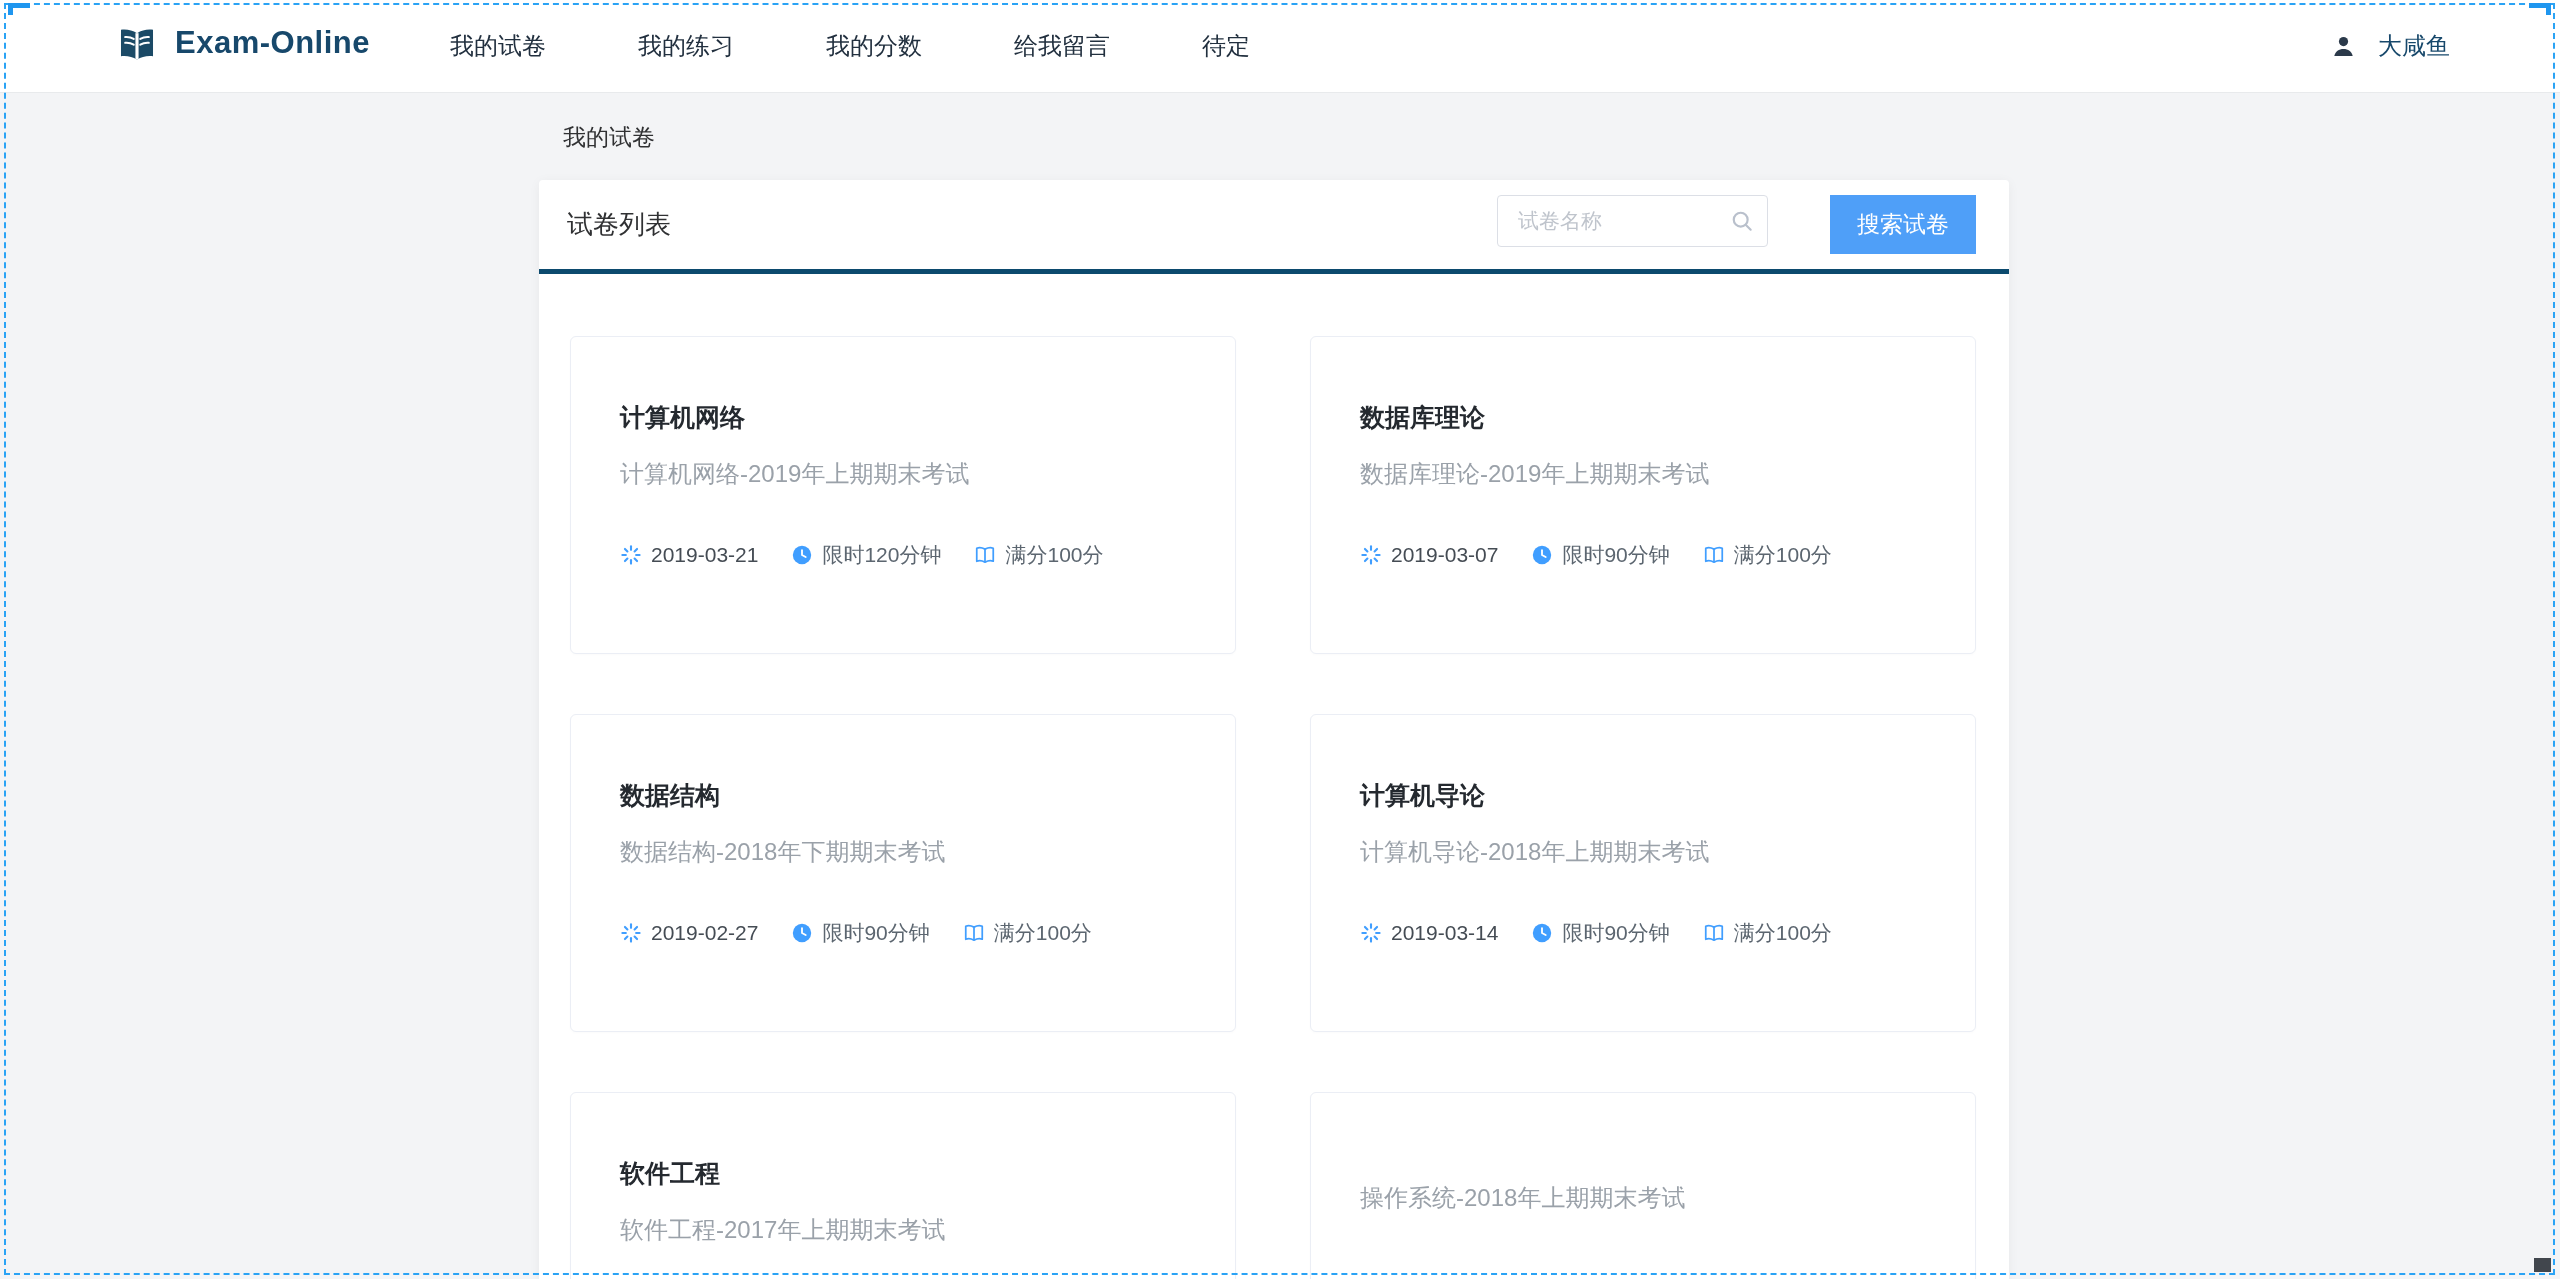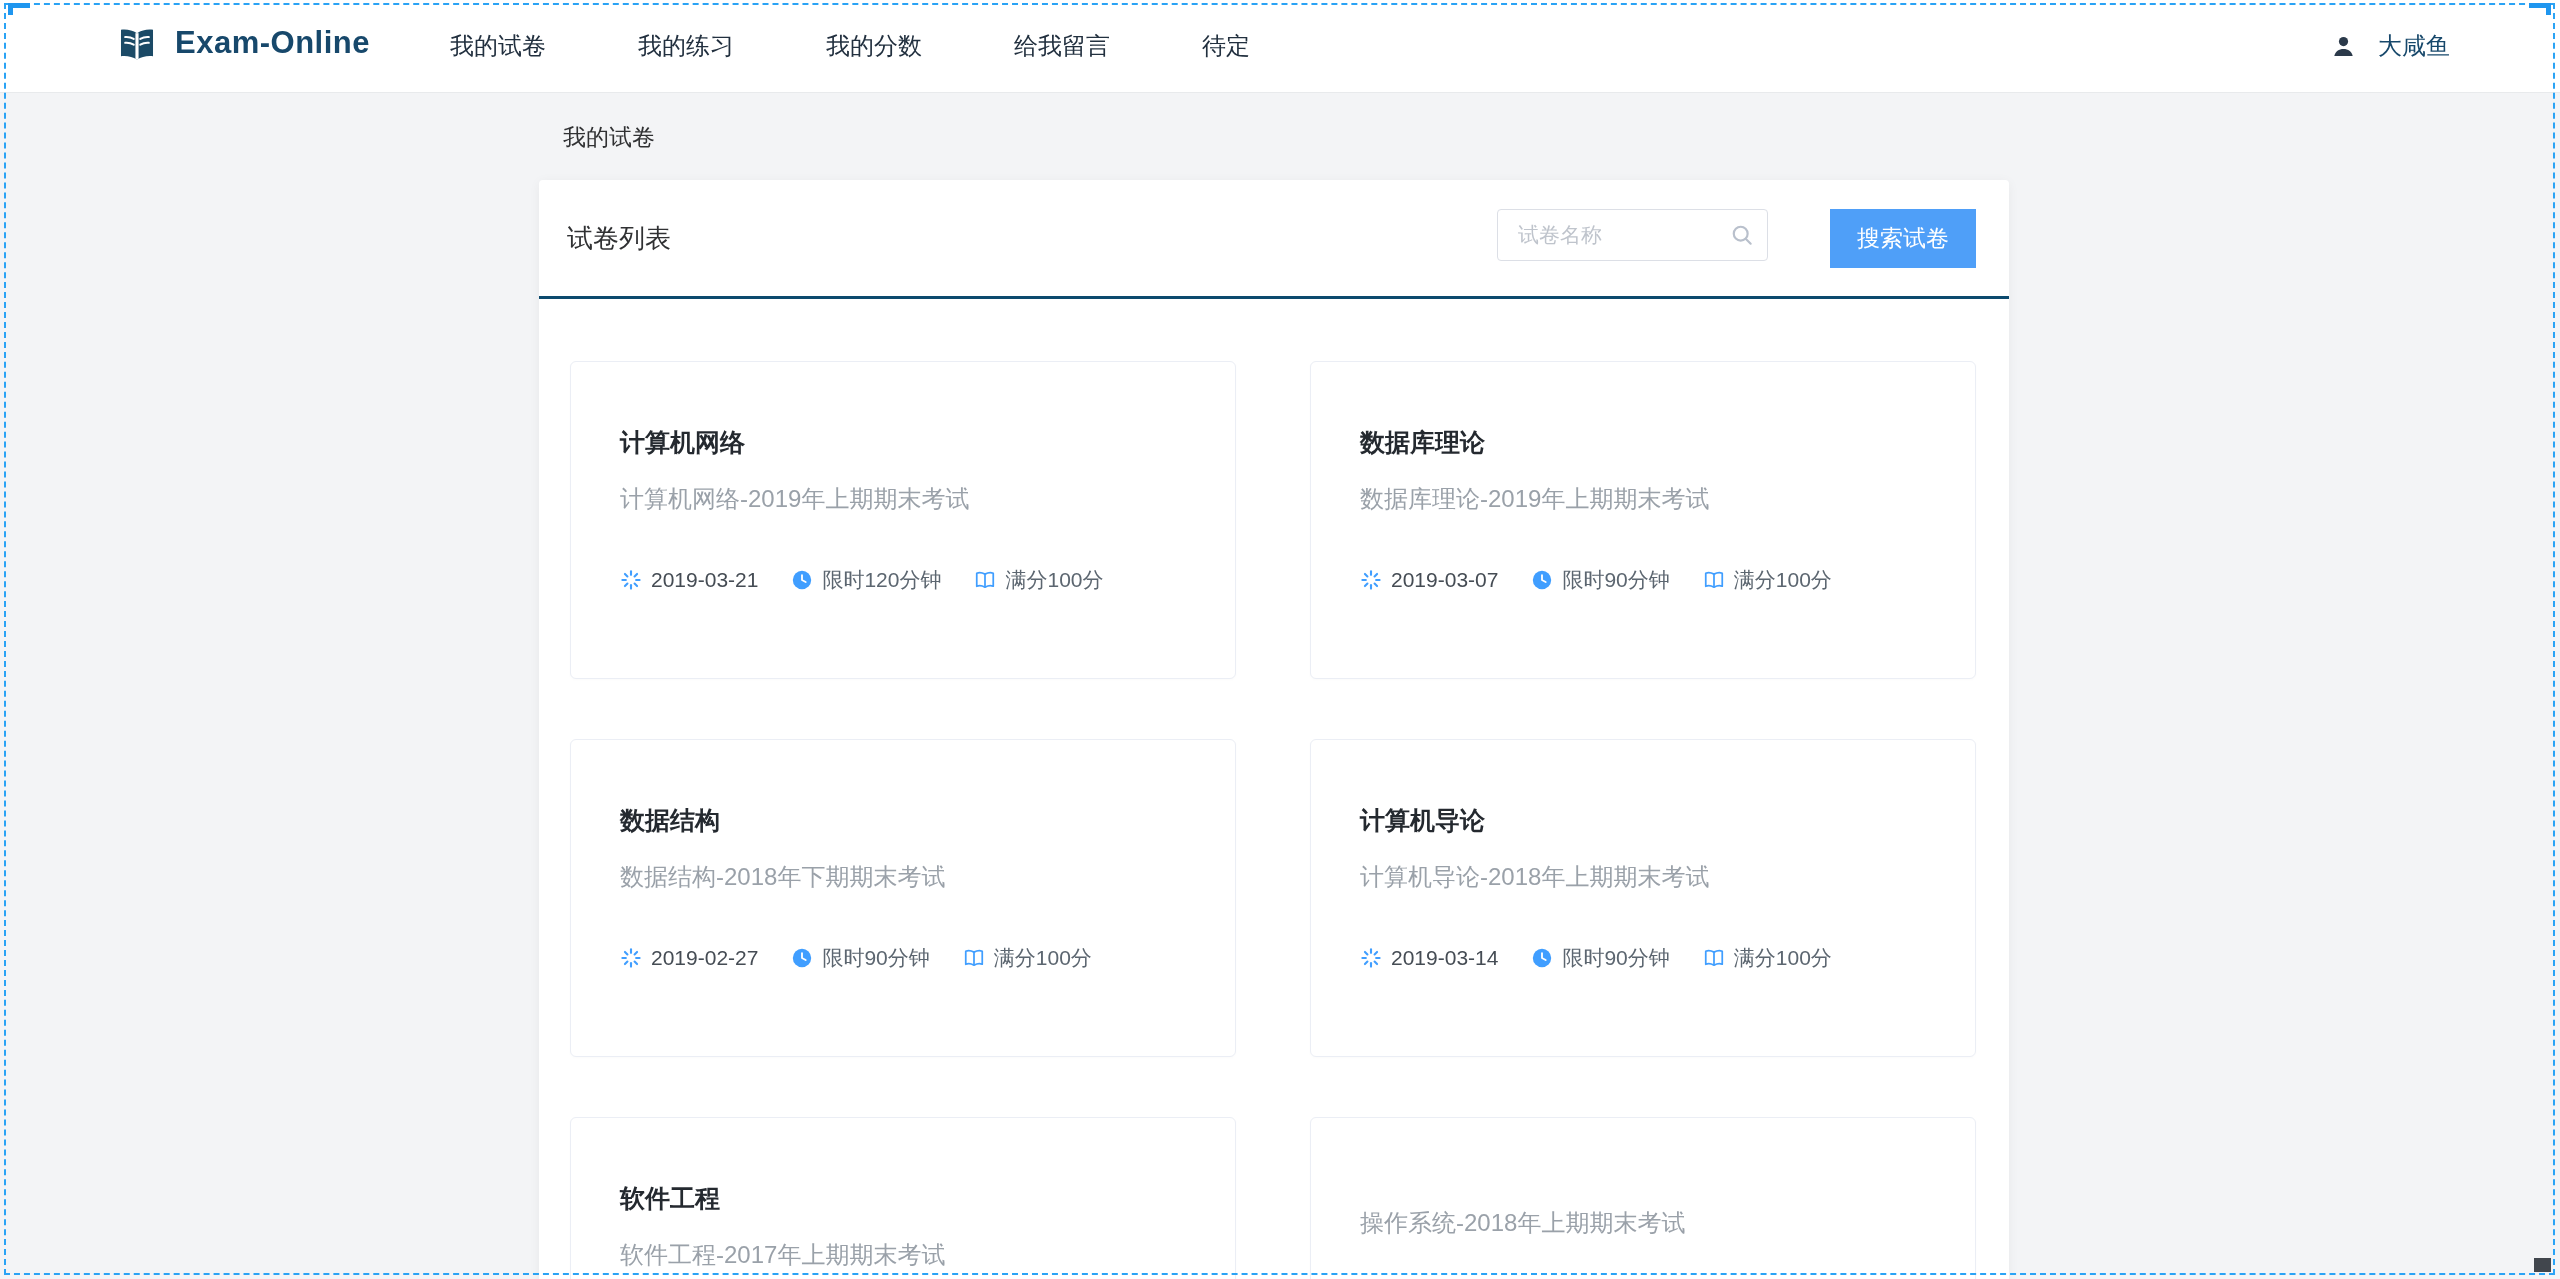--- a/index.html
+++ b/index.html
@@ -24,22 +24,22 @@
   .nav-user{margin-left:auto;display:flex;align-items:center;gap:21px;
     font-size:24px;color:#17486b;cursor:pointer}
 
   
   .page{background:#f3f4f6;height:1186px;padding-top:29px}
   .breadcrumb{margin-left:563px;font-size:23px;color:#303133;line-height:30px}
 
   
   .panel{width:1470px;margin:28px 0 0 539px;background:#fff;border-radius:4px;
     box-shadow:0 2px 12px rgba(0,0,0,.05);height:1400px}
-  .panel-header{height:119px;display:flex;align-items:center;
-    padding:0 33px 0 28px;border-bottom:3px solid #0c4a6e}
+  .panel-header{height:94px;display:flex;align-items:center;
+    padding:0 33px 0 28px;border-bottom:5px solid #0c4a6e}
   .panel-title{font-size:26px;color:#303133}
   .search-group{margin-left:auto;display:flex;}
   .search-box{position:relative;width:271px;height:52px;margin-right:62px}
   .search-input{width:100%;height:100%;border:1px solid #dcdfe6;border-radius:4px;
     padding:0 52px 0 20px;font-size:21px;color:#606266;outline:none;background:#fff}
   .search-input::placeholder{color:#bfc4cc}
   .search-icon{position:absolute;right:13px;top:13px;pointer-events:none}
   .search-btn{width:146px;height:59px;background:#4f9ff8;color:#fff;border:none;
     border-radius:0;font-size:23px;cursor:pointer}
 

